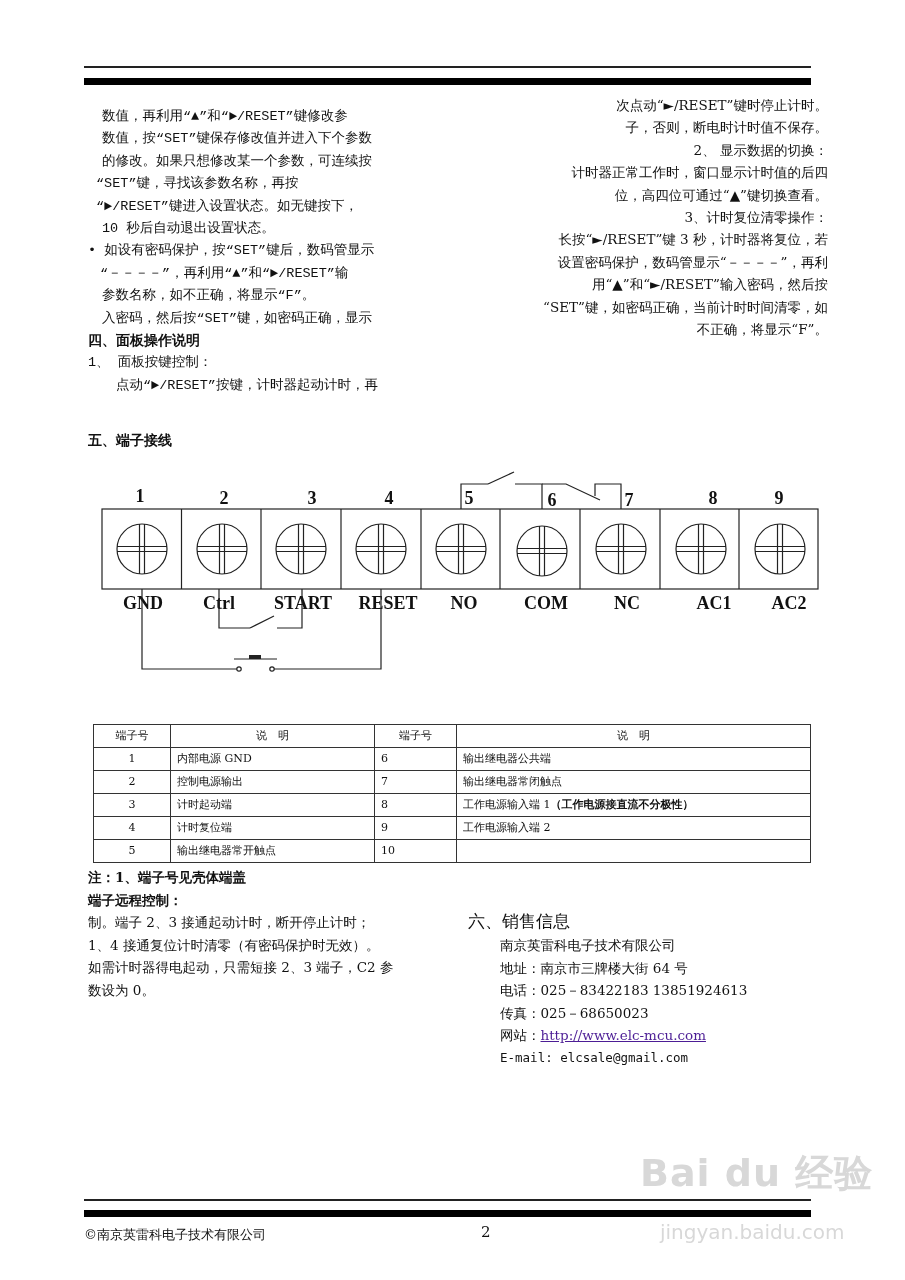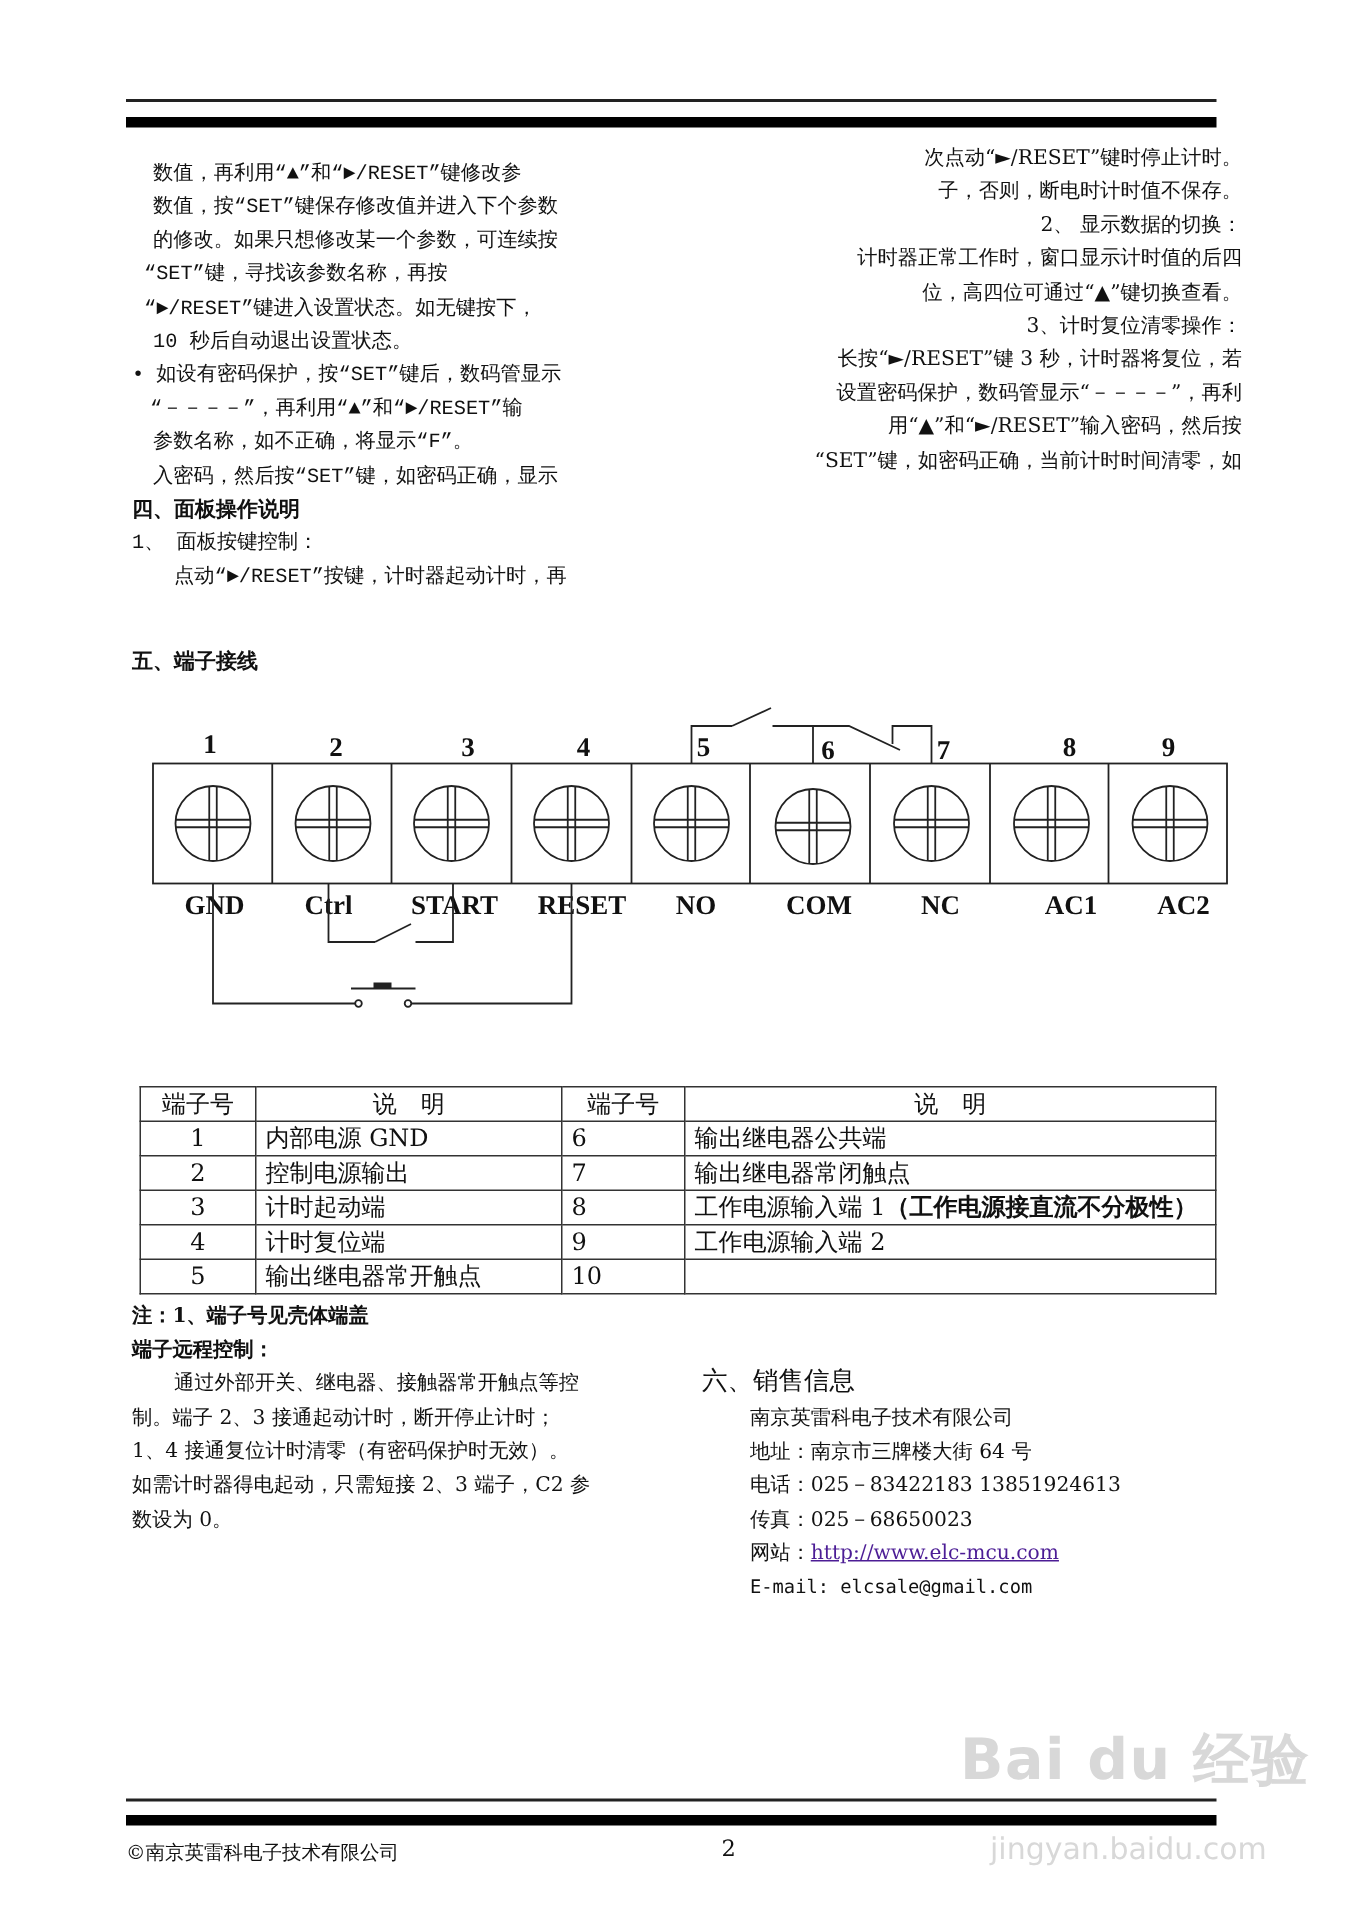--- a/index.html
+++ b/index.html
@@ -7,21 +7,21 @@
          font-family:"DejaVu Serif","Liberation Serif",serif; color:#111; }
   .rule-thin { position:absolute; left:84px; width:727px; height:2px; background:#222; }
   .rule-thick { position:absolute; left:84px; width:727px; height:7px; background:#000; }
   .col { position:absolute; font-size:13.5px; line-height:22.4px; }
   .col p { margin:0; }
   .indent { padding-left:28px; }
   .bold { font-weight:bold; }
   .h { font-weight:bold; font-size:14px; }
   .h-big { font-weight:normal; font-size:17px; }
   table.term { position:absolute; left:93px; top:724px; width:718px; border-collapse:collapse;
-               font-size:16px; }
+               font-size:11px; }
   table.term td { border:1px solid #333; height:22px; padding:0 6px; line-height:22px; }
   table.term td.c { text-align:center; }
   .sales { position:absolute; left:468px; top:908px; font-size:13.5px; line-height:22.6px; }
   .sales .line { padding-left:32px; }
   .sales a { color:#4c1d95; text-decoration:underline; }
   .footer-left { position:absolute; left:84px; top:1226px; font-size:13px; }
   .footer-page { position:absolute; left:481px; top:1223px; font-size:15px; }
   .watermark { position:absolute; left:640px; top:1148px; color:#d8d8d8; font-family:"DejaVu Sans",sans-serif; }
   .watermark .big { font-size:38px; font-weight:bold; letter-spacing:1px; }
   .watermark .small { font-size:20px; position:absolute; left:20px; top:72px; white-space:nowrap; }
@@ -53,20 +53,21 @@
   <p>次点动“►/RESET”键时停止计时。</p>
   <p>子，否则，断电时计时值不保存。</p>
   <p>2、 显示数据的切换：</p>
   <p class="indent">计时器正常工作时，窗口显示计时值的后四</p>
   <p>位，高四位可通过“▲”键切换查看。</p>
   <p>3、计时复位清零操作：</p>
   <p class="indent">长按“►/RESET”键 3 秒，计时器将复位，若</p>
   <p>设置密码保护，数码管显示“－－－－”，再利</p>
   <p>用“▲”和“►/RESET”输入密码，然后按</p>
   <p>“SET”键，如密码正确，当前计时时间清零，如</p>
+  <p>不正确，将显示“F”。</p>
 </div>
 
 <div class="h" style="position:absolute; left:88px; top:432px; font-size:14px;">五、端子接线</div>
 
 <svg width="905" height="240" style="position:absolute; left:0; top:460px;" viewBox="0 460 905 240">
 
   <rect x="102" y="509" width="716" height="80" fill="none" stroke="#222" stroke-width="1.2"></rect>
   <g stroke="#222" stroke-width="1.2">
     <line x1="181.5" y1="509" x2="181.5" y2="589"></line>
     <line x1="261" y1="509" x2="261" y2="589"></line>
@@ -236,21 +237,20 @@
     <td>输出继电器常开触点</td>
     <td>10</td>
     <td><span></span><b></b></td>
   </tr>
 </tbody>
   </table>
 
 <div class="col" style="left:88px; top:866px; width:370px; line-height:22.6px;">
   <p class="bold">注：1、端子号见壳体端盖</p>
   <p class="bold">端子远程控制：</p>
-  <p class="indent">通过外部开关、继电器、接触器常开触点等控</p>
   <p>制。端子 2、3 接通起动计时，断开停止计时；</p>
   <p>1、4 接通复位计时清零（有密码保护时无效）。</p>
   <p>如需计时器得电起动，只需短接 2、3 端子，C2 参</p>
   <p>数设为 0。</p>
 </div>
 
 <div class="sales">
   <div class="h-big" style="line-height:26px;">六、销售信息</div>
   <div class="line">南京英雷科电子技术有限公司</div>
   <div class="line">地址：南京市三牌楼大街 64 号</div>

